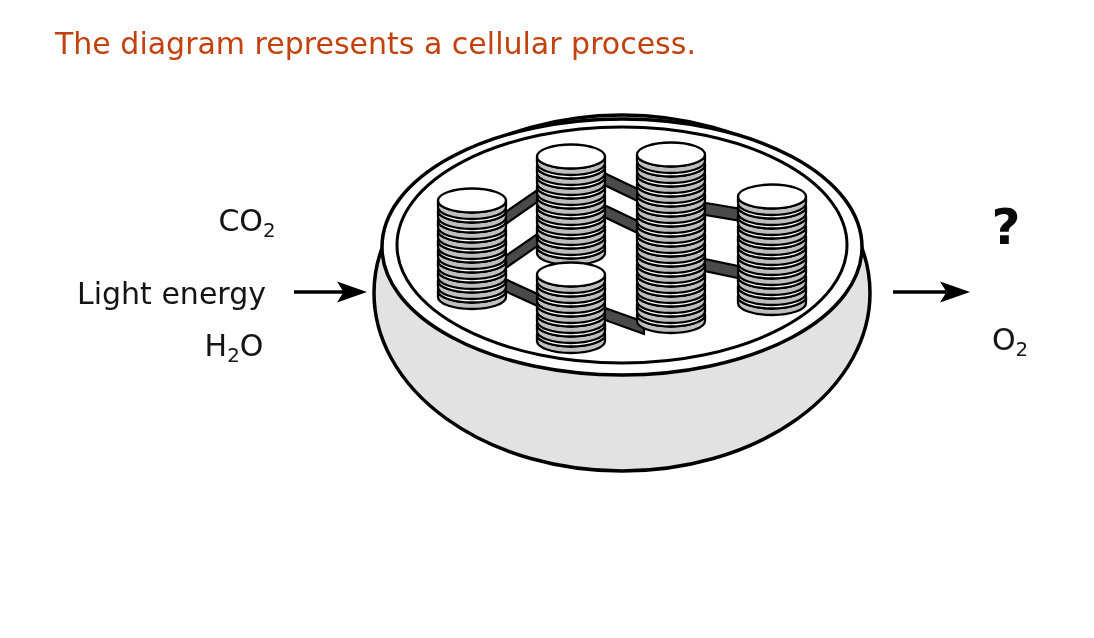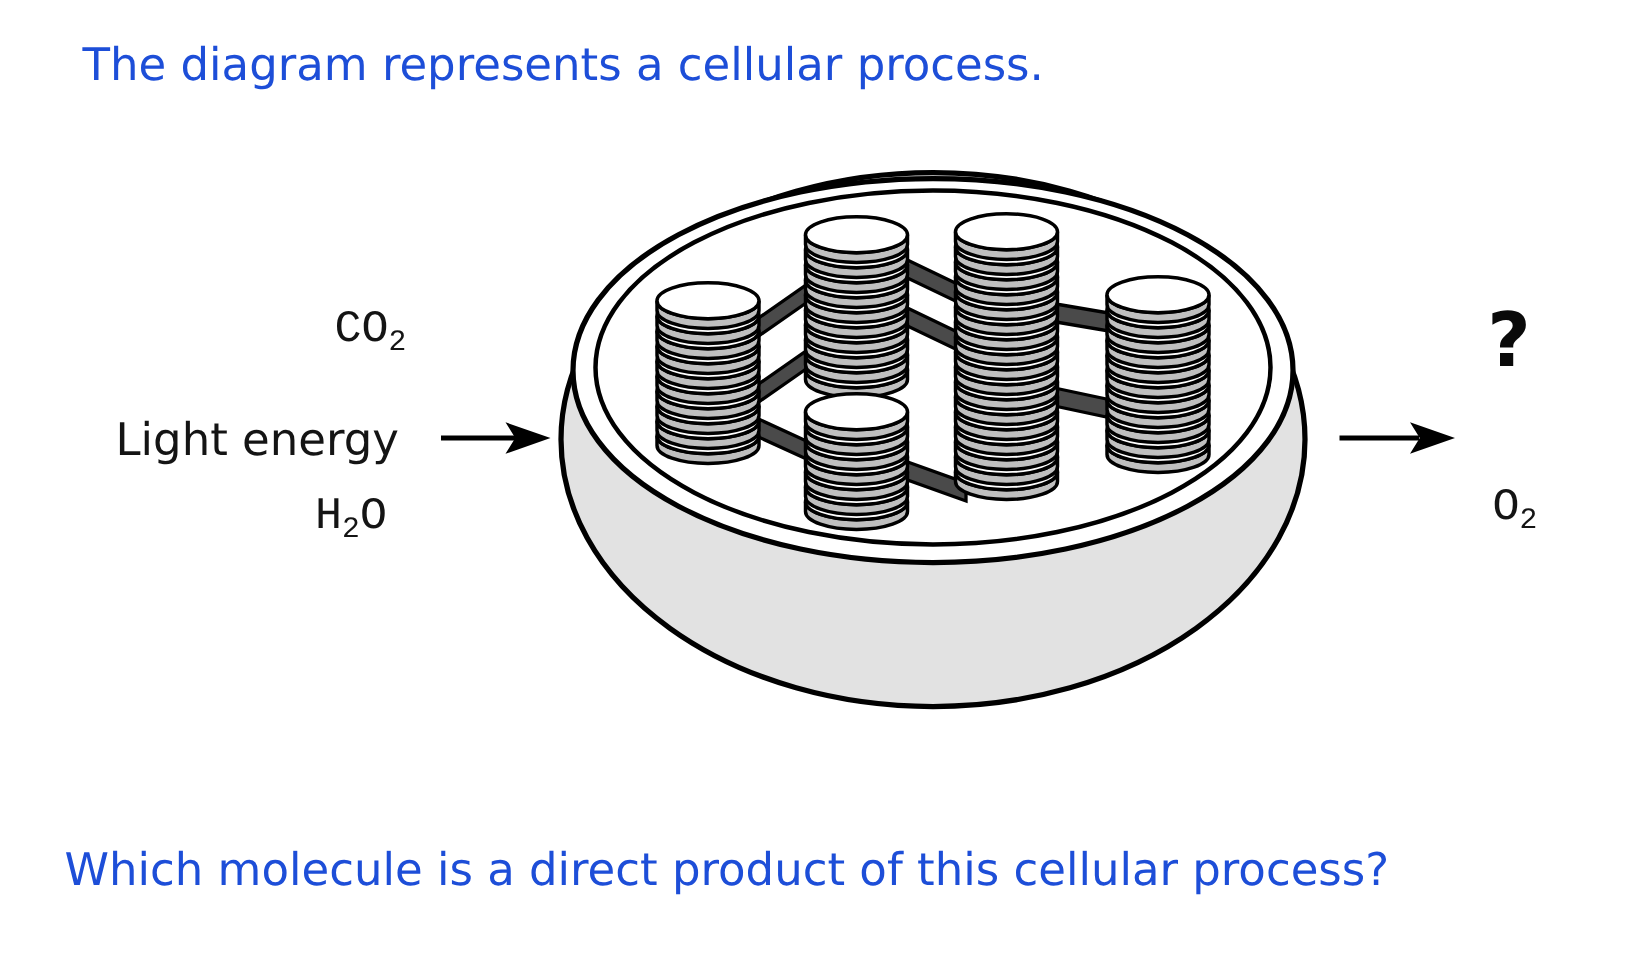--- a/index.html
+++ b/index.html
@@ -8,32 +8,32 @@
     width:1094px;height:638px;
     background:#ffffff;
     overflow:hidden;
     font-family:"DejaVu Sans","Liberation Sans",sans-serif;
     color:#141414;
   }
   .title,.question{
     position:absolute;
     font-size:30px;
     white-space:nowrap;
-    color:#1d4ed8;
+    color:#c2410c;
   }
   .title{left:55px;top:26px;}
   .question{left:43px;top:563px;}
   .chem{
     position:absolute;
     font-size:30px;
     white-space:nowrap;
     color:#141414;
   }
   .chem .sub{font-size:0.66em;vertical-align:-0.32em;}
-  .center{transform:translateX(-50%);font-family:Liberation Mono, monospace;}
+  .center{transform:translateX(-50%);}
   .qmark{
     position:absolute;
     font-size:50px;
     font-weight:700;
     transform:translateX(-50%);
     color:#0a0a0a;
   }
   #diagram-svg{position:absolute;left:0;top:0;}
 </style>
 </head>
@@ -180,15 +180,14 @@
   <div class="chem center" style="left:247px;top:203px;"><span>CO</span><span class="sub">2</span><span></span></div>
 
   <div class="chem" style="left:77px;top:276px;text-align:center;"><span>Light energy</span><span class="sub"></span><span></span></div>
 
   <div class="chem center" style="left:234px;top:328px;"><span>H</span><span class="sub">2</span><span>O</span></div>
 
   <div class="qmark" style="left:1006px;top:198px;"><span>?</span></div>
 
   <div class="chem center" style="left:1010px;top:322px;text-align:right;"><span>O</span><span class="sub">2</span><span></span></div>
 
-  <div class="question">Which molecule is a direct product of this cellular process?</div>
 
 </div>
 
 </body></html>

